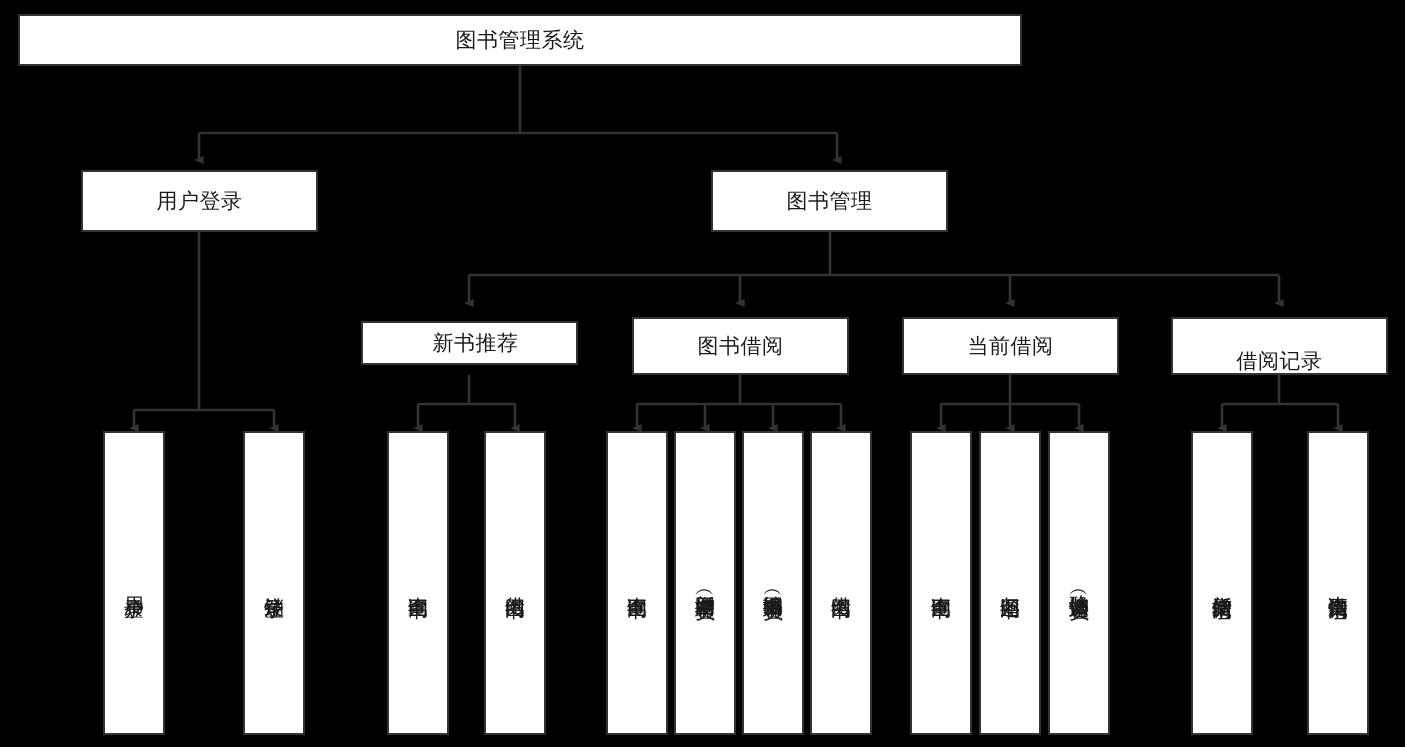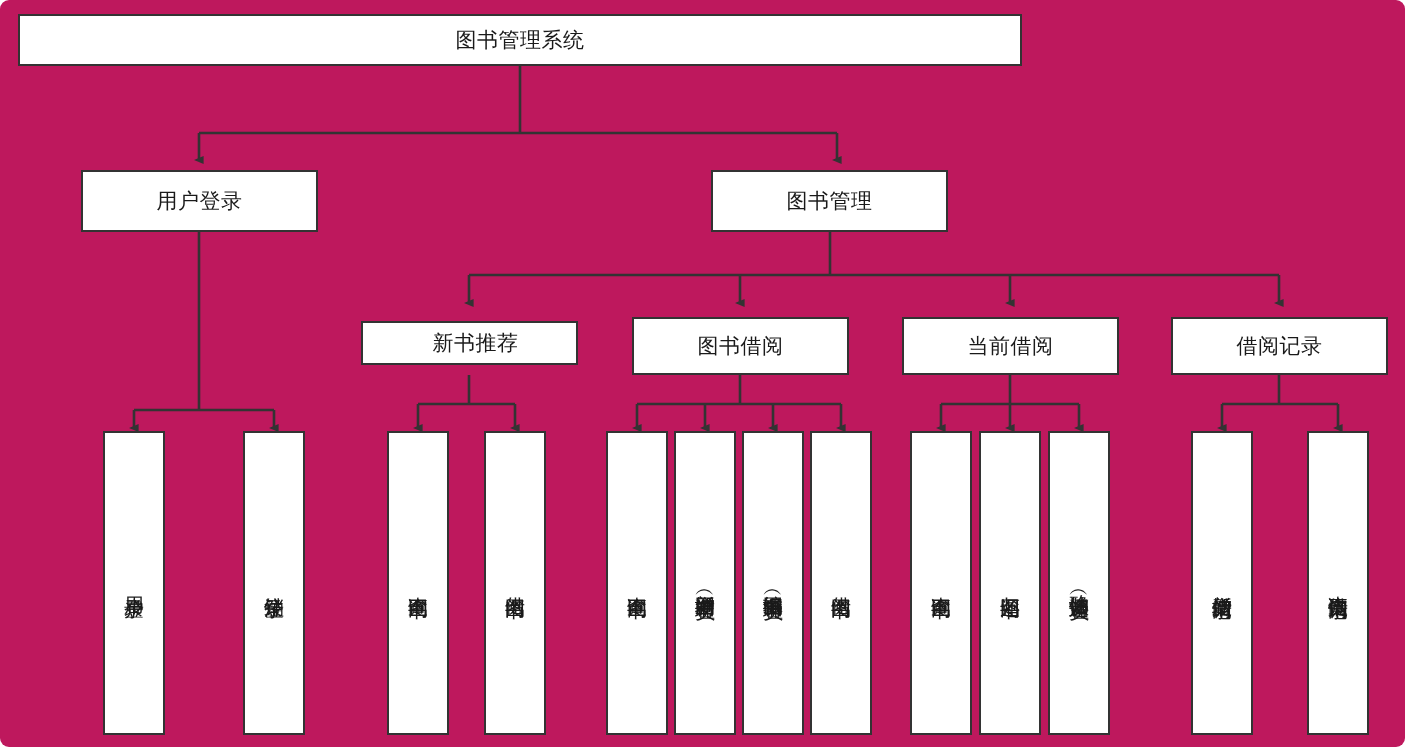--- a/index.html
+++ b/index.html
@@ -8,23 +8,22 @@
     padding: 0;
     background: #ffffff;
   }
   body {
     font-family: "DejaVu Sans", "Liberation Sans", sans-serif;
   }
   #diagram-root {
     position: relative;
     width: 1405px;
     height: 747px;
-    background: #be185d;
+    background: #000000;
     overflow: hidden;
-    border-radius: 9px;
   }
   svg.connector-layer {
     position: absolute;
     left: 0;
     top: 0;
     width: 1405px;
     height: 747px;
     pointer-events: none;
   }
   .node-box {
@@ -130,21 +129,21 @@
 
   <div class="node-box" style="left:361px; top:321px; width:217px; height:44px;padding-left:12px;">
     <span class="node-label-h">新书推荐</span>
   </div>
   <div class="node-box" style="left:632px; top:317px; width:217px; height:58px;">
     <span class="node-label-h">图书借阅</span>
   </div>
   <div class="node-box" style="left:902px; top:317px; width:217px; height:58px;">
     <span class="node-label-h">当前借阅</span>
   </div>
-  <div class="node-box" style="left:1171px; top:317px; width:217px; height:58px;">
+  <div class="node-box" style="left:1171px; top:317px; width:217px; height:58px;align-items:flex-end;">
     <span class="node-label-h">借阅记录</span>
   </div>
 
   <div class="node-box" style="left:103px; top:431px; width:62px; height:304px;">
     <span class="node-label-v">用户登录</span>
   </div>
   <div class="node-box" style="left:243px; top:431px; width:62px; height:304px;">
     <span class="node-label-v">注销登录</span>
   </div>
 

